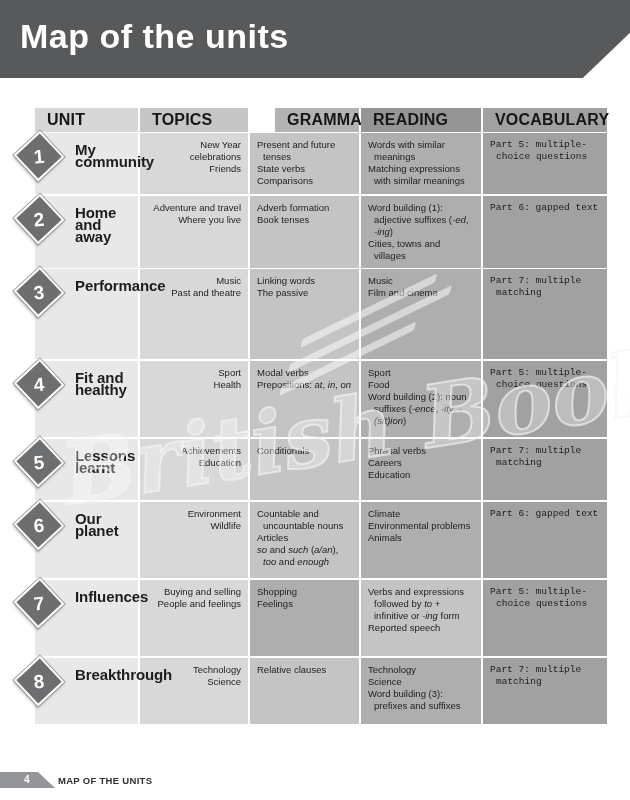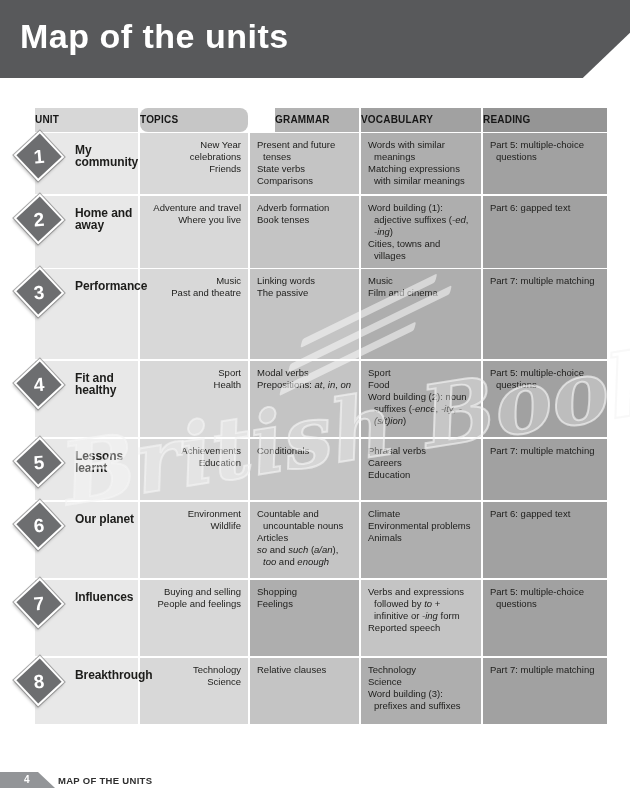--- a/index.html
+++ b/index.html
@@ -21,37 +21,37 @@
     color:#ffffff;
   }
   
   .table{position:absolute;left:35px;top:108px;width:572px;}
   .row{
     display:grid;
     grid-template-columns:103px 108px 109px 120px 124px;
     column-gap:2px;margin-bottom:2px;
   }
   .cell{box-sizing:border-box;padding:6px 7px;font-size:9.5px;line-height:12px;}
-  .hcell{box-sizing:border-box;padding:6px 0;font-size:10px;line-height:12px;font-weight:bold;letter-spacing:.2px;color:#161616;}
+  .hcell{box-sizing:border-box;padding:6px 12px;font-size:16px;line-height:12px;font-weight:bold;letter-spacing:.2px;color:#161616;}
   .header-row{height:23px;}
   .h-unit{background:var(--head_unit,#d7d7d7);}
-  .h-topics{background:var(--head_topics,#c6c6c6);border-radius:8px;}
+  .h-topics{background:var(--head_topics,#c6c6c6);}
   .h-grammar{background:var(--head_grammar,#b3b3b3);margin-left:25px;}
   .h-vocabulary{background:var(--head_vocabulary,#a1a1a1);}
   .h-reading{background:var(--head_reading,#959595);}
   .c-unit{background:var(--col_unit,#e8e8e8);}
   .c-topics{background:var(--col_topics,#d8d8d8);text-align:right;}
   .c-grammar{background:var(--col_grammar,#c4c4c4);}
   .c-vocabulary{background:var(--col_vocabulary,#aeaeae);}
-  .c-reading{background:var(--col_reading,#a1a1a1);}
+  .c-reading{background:var(--col_reading,#a1a1a1);font-family:Liberation Mono, monospace;}
   .item{padding-left:6px;text-indent:-6px;}
   .item i{font-style:italic;}
   
   .unit-cell{position:relative;padding:11px 4px 6px 40px;}
-  .unit-title{font-weight:bold;font-size:12px;line-height:12px;letter-spacing:-.1px;}
+  .unit-title{font-weight:bold;font-size:15px;line-height:12px;letter-spacing:-.1px;}
   .diamond{
     position:absolute;left:-14px;top:5px;
     width:36px;height:36px;box-sizing:border-box;
     background:var(--diamond,#6d6e70);
     border:2.5px solid #ffffff;
     box-shadow:0 0 0 1px rgba(110,110,110,.55),1px 2px 3px rgba(0,0,0,.25);
     transform:rotate(47deg);
     display:flex;align-items:center;justify-content:center;
   }
   .diamond span{
@@ -102,22 +102,22 @@
 
 <div class="banner">
   <h1>Map of the units</h1>
 </div>
 
 <div class="table">
   <div class="row header-row">
     <div class="hcell h-unit">UNIT</div>
     <div class="hcell h-topics">TOPICS</div>
     <div class="hcell h-grammar">GRAMMAR</div>
+    <div class="hcell h-reading">READING</div>
     <div class="hcell h-vocabulary">VOCABULARY</div>
-    <div class="hcell h-reading">READING</div>
   </div>
   <div id="tbody">
       <div class="row" style="height: 61px;">
         <div class="cell c-unit unit-cell">
           <div class="diamond">
             <span>1</span>
           </div>
           <div class="unit-title">My community</div>
         </div>
         <div class="cell c-topics">

